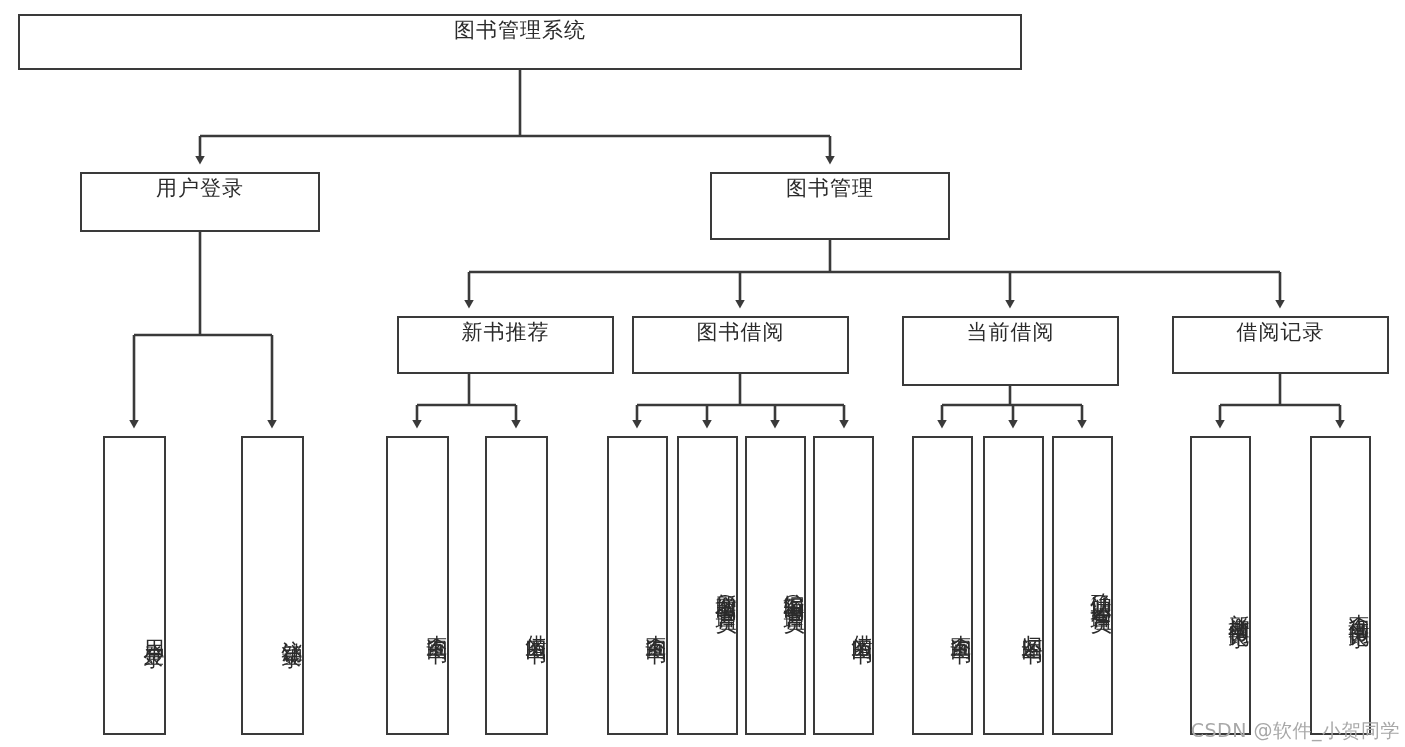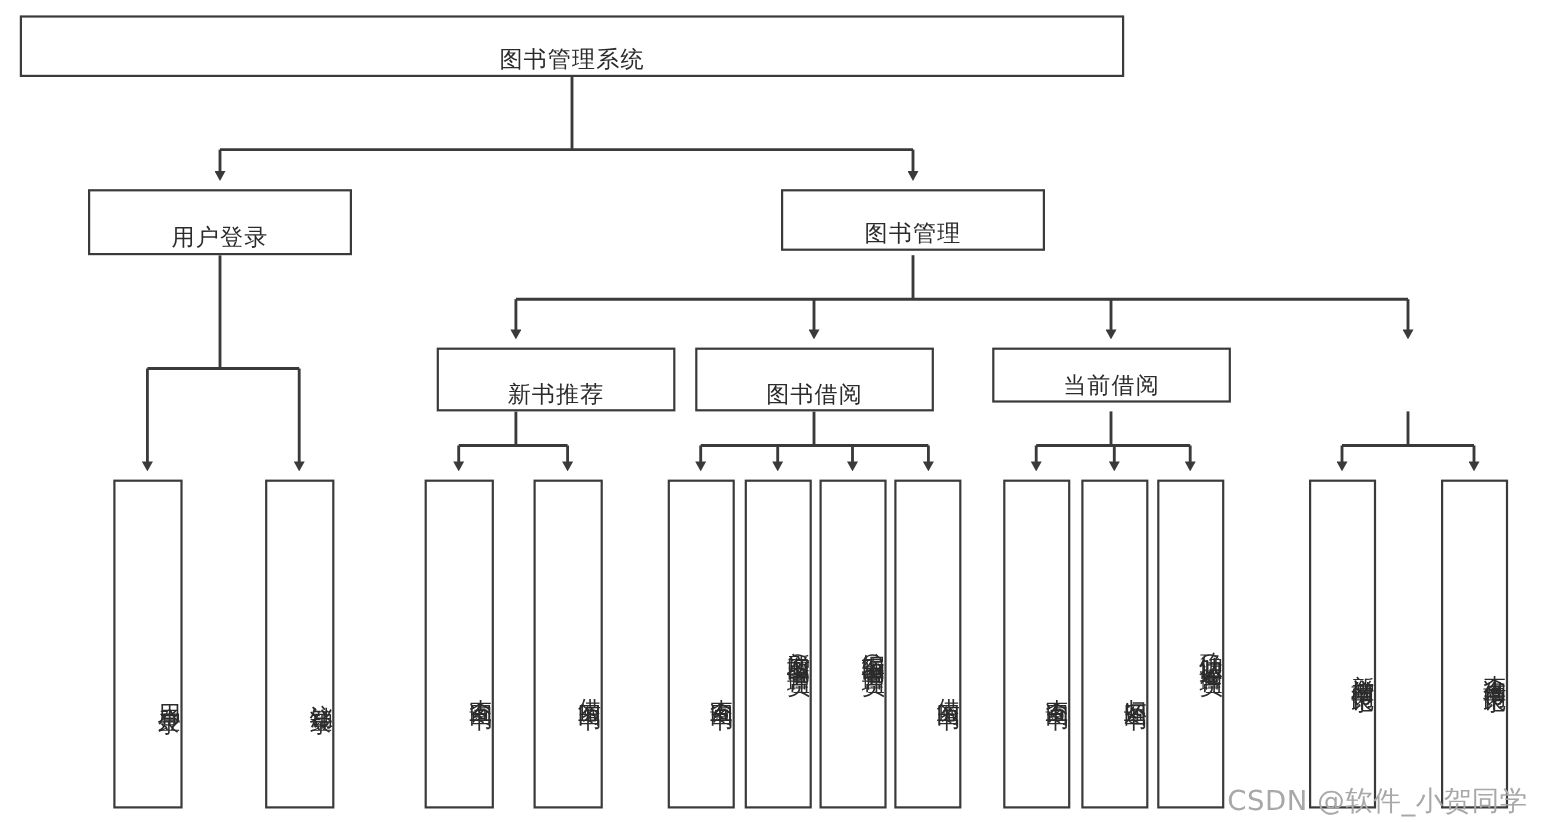--- a/index.html
+++ b/index.html
@@ -24,21 +24,21 @@
     top: 0;
     width: 1405px;
     height: 747px;
   }
   .node {
     position: absolute;
     box-sizing: border-box;
     border: 2.6px solid #3a3a3a;
     background: #ffffff;
     display: flex;
-    align-items: flex-end;
+    align-items: flex-start;
     justify-content: center;
     color: #2b2b2b;
   }
   .node-h {
     font-size: 21px;
     letter-spacing: 1px;
     white-space: nowrap;
   }
   .node-v {
     font-size: 21px;
@@ -50,23 +50,23 @@
     justify-content: center;
     padding-top: 10px;
     overflow: hidden;
   }
   .node-v > span {
     writing-mode: vertical-rl;
     text-orientation: upright;
   }
   #watermark {
     position: absolute;
-    right: 16px;
+    right: 5px;
     bottom: 3px;
-    font-size: 25px;
+    font-size: 19px;
     color: #a8a8a8;
     letter-spacing: 0.5px;
     white-space: nowrap;
   }
 </style>
 </head>
 <body>
 
 <div id="canvas">
 
@@ -120,32 +120,35 @@
     </g>
   </svg>
 
   <div class="node node-h" style="left:18px; top:14px; width:1004px; height:56px;">
     <span>图书管理系统</span>
   </div>
 
   <div class="node node-h" style="left:80px; top:172px; width:240px; height:60px;">
     <span>用户登录</span>
   </div>
-  <div class="node node-h" style="left:710px; top:172px; width:240px; height:56px;">
+  <div class="node node-h" style="left:710px; top:172px; width:240px; height:68px;">
     <span>图书管理</span>
   </div>
 
   <div class="node node-h" style="left:361px; top:316px; width:217px; height:58px;margin-left:36px;">
     <span>新书推荐</span>
   </div>
   <div class="node node-h" style="left:632px; top:316px; width:217px; height:58px;font-family:Liberation Mono, monospace;">
     <span>图书借阅</span>
   </div>
-  <div class="node node-h" style="left:902px; top:316px; width:217px; height:50px;">
+  <div class="node node-h" style="left:902px; top:316px; width:217px; height:70px;">
     <span>当前借阅</span>
+  </div>
+  <div class="node node-h" style="left:1172px; top:316px; width:217px; height:58px;">
+    <span>借阅记录</span>
   </div>
 
   <div class="node node-v" style="left:103px; top:436px; width:63px; height:299px; padding-top:86px;">
     <span>用户登录</span>
   </div>
   <div class="node node-v" style="left:241px; top:436px; width:63px; height:299px; padding-top:86px;">
     <span>注销登录</span>
   </div>
 
   <div class="node node-v" style="left:386px; top:436px; width:63px; height:299px; padding-top:76px;">

